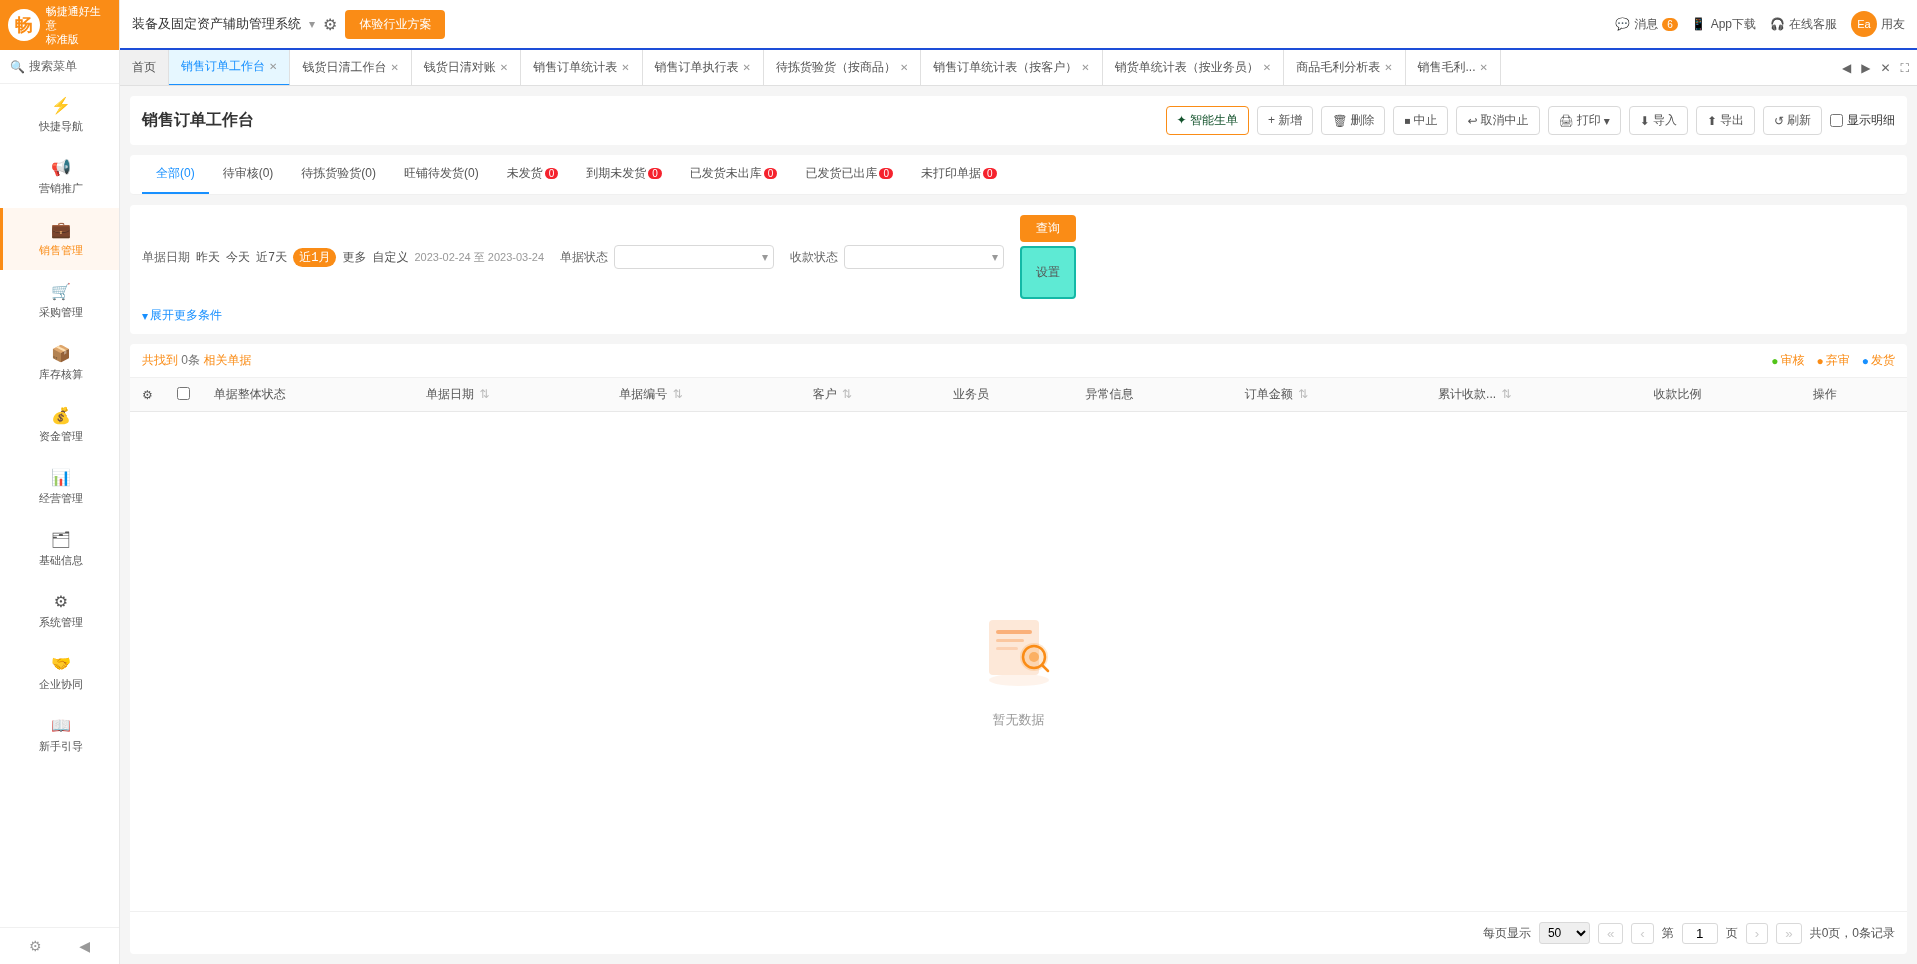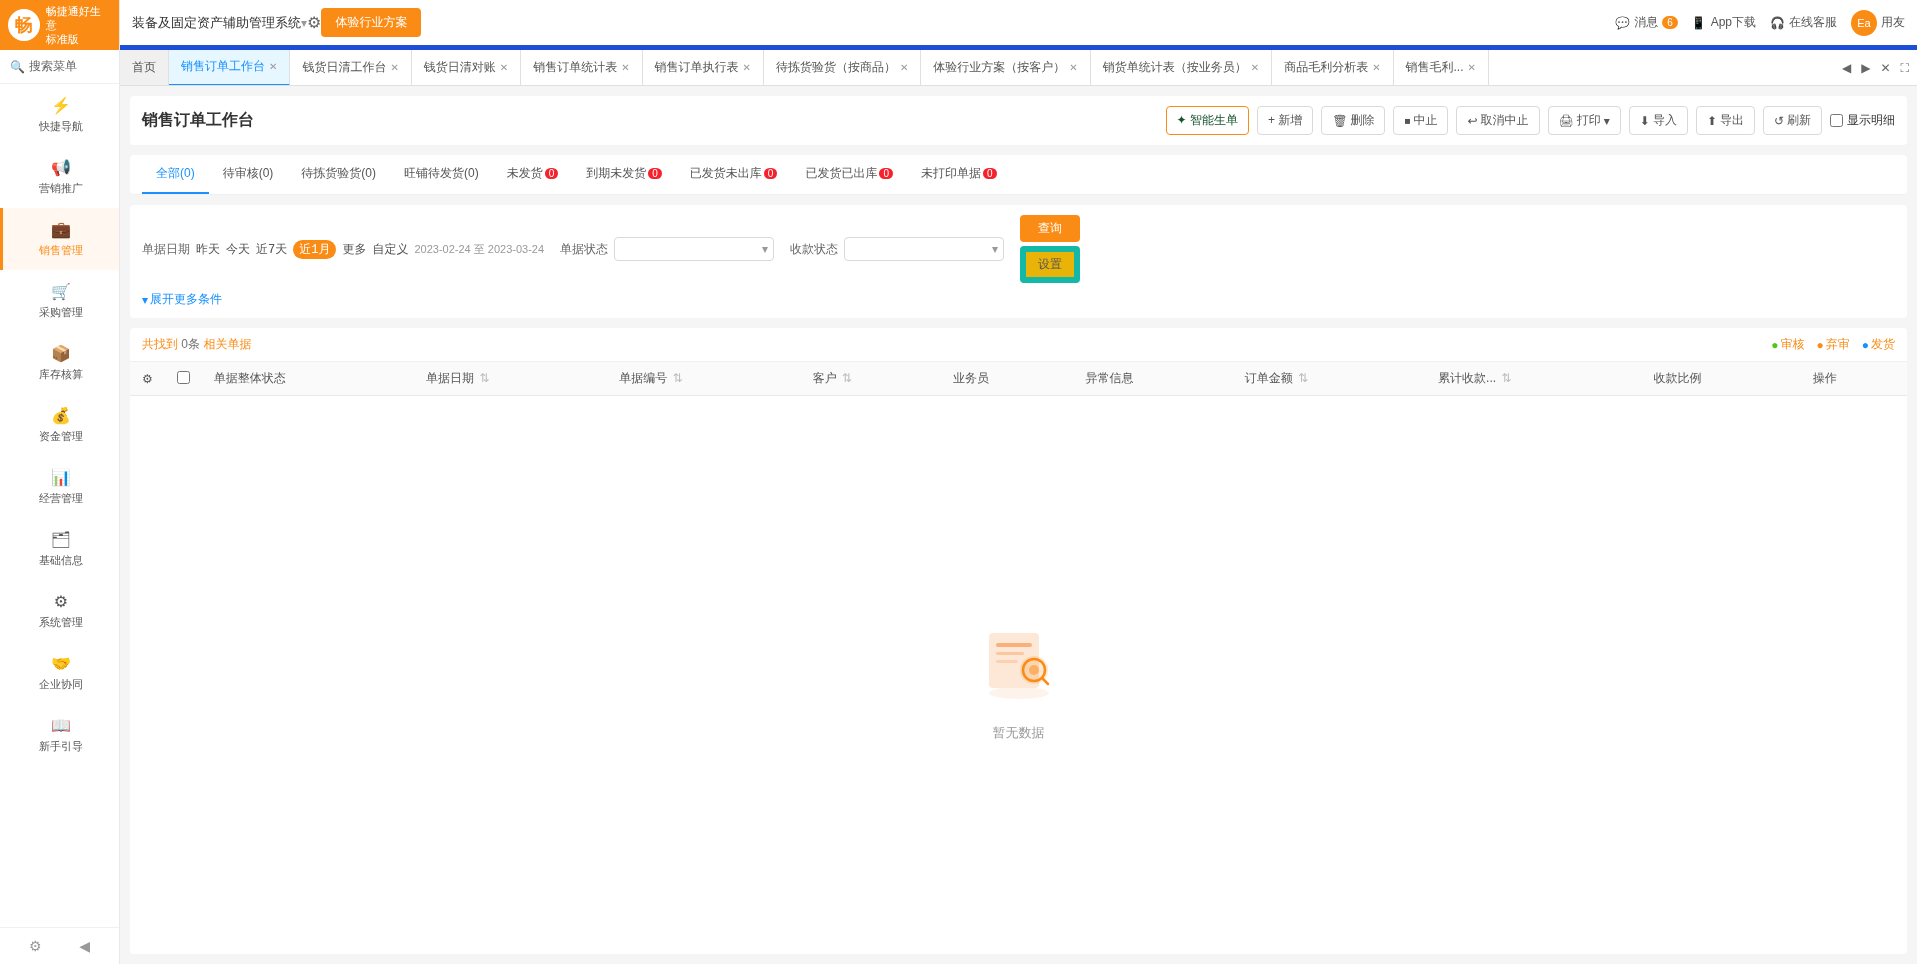--- a/index.html
+++ b/index.html
@@ -14,21 +14,21 @@
     .sidebar-item { padding: 12px 10px; display: flex; flex-direction: column; align-items: center; gap: 4px; cursor: pointer; font-size: 11px; color: #555; border-left: 3px solid transparent; }
     .sidebar-item.active { background: #fff7f0; color: #fa8c16; border-left-color: #fa8c16; }
     .sidebar-item .icon { font-size: 16px; }
     .sidebar-bottom { margin-top: auto; padding: 10px; display: flex; justify-content: space-around; border-top: 1px solid #f0f0f0; }
     .sidebar-bottom-btn { cursor: pointer; color: #999; font-size: 14px; }
 
     
     .main { flex: 1; display: flex; flex-direction: column; overflow: hidden; }
 
     
-    .topbar { height: 50px; background: #fff; border-bottom: 5px solid #1d4ed8; display: flex; align-items: center; padding: 0 12px; gap: 0; }
+    .topbar { height: 50px; background: #fff; border-bottom: 2px solid #1d4ed8; display: flex; align-items: center; padding: 0 12px; gap: 8px; }
     .topbar-title-text { font-size: 13px; }
     .topbar-title-arrow { color: #999; }
     .topbar-settings { color: #666; cursor: pointer; font-size: 16px; }
     .topbar-industry-btn { background: #fa8c16; color: #fff; border: none; padding: 6px 14px; border-radius: 4px; cursor: pointer; font-size: 12px; }
     .topbar-right { display: flex; align-items: center; gap: 14px; margin-left: auto; }
     .topbar-right-item { display: flex; align-items: center; gap: 4px; cursor: pointer; color: #555; font-size: 12px; }
     .topbar-badge { background: #fa8c16; color: #fff; border-radius: 10px; padding: 1px 5px; font-size: 10px; }
     .topbar-avatar { width: 26px; height: 26px; background: #fa8c16; border-radius: 50%; color: #fff; display: flex; align-items: center; justify-content: center; font-size: 11px; }
 
     
@@ -64,21 +64,21 @@
     .filter-date-links { display: flex; gap: 6px; align-items: center; }
     .filter-date-link { cursor: pointer; color: #555; font-size: 12px; font-family: Liberation Mono, monospace; }
     .filter-date-link.active { color: #fff; background: #fa8c16; padding: 1px 6px; border-radius: 10px; }
     .filter-date-range { color: #999; font-size: 11px; }
     .filter-select { border: 1px solid #d9d9d9; padding: 4px 24px 4px 8px; border-radius: 4px; font-size: 12px; color: #555; background: #fff; cursor: pointer; min-width: 160px; appearance: none; position: relative; }
     .filter-select-wrap { position: relative; display: inline-flex; align-items: center; }
     .filter-select-wrap::after { content: '▾'; position: absolute; right: 6px; color: #999; pointer-events: none; }
     .filter-expand { color: #1890ff; cursor: pointer; font-size: 12px; display: flex; align-items: center; gap: 2px; }
     .filter-actions { display: flex; flex-direction: column; gap: 4px; }
     .btn-query { background: #fa8c16; color: #fff; border: none; padding: 5px 16px; border-radius: 4px; cursor: pointer; font-size: 12px; }
-    .btn-settings { background: #eab308; border: 6px solid #14b8a6; color: #555; padding: 4px 12px; border-radius: 4px; cursor: pointer; font-size: 12px; }
+    .btn-settings { background: #5eead4; border: 2px solid #14b8a6; color: #555; padding: 16px 12px; border-radius: 4px; cursor: pointer; font-size: 12px; }
 
     
     .table-area { background: #fff; border-radius: 4px; flex: 1; display: flex; flex-direction: column; overflow: hidden; }
     .table-toolbar { display: flex; align-items: center; justify-content: space-between; padding: 8px 12px; border-bottom: 1px solid #f0f0f0; }
     .table-count { font-size: 12px; color: #555; }
     .table-count span { color: #fa8c16; }
     .table-ops { display: flex; gap: 12px; }
     .table-op { cursor: pointer; font-size: 12px; color: #555; display: flex; align-items: center; gap: 2px; }
     .table-op.orange { color: #fa8c16; }
 
@@ -220,21 +220,21 @@
     </div>
     <div class="tab">
       <span>销售订单执行表</span>
       <span class="tab-close">✕</span>
     </div>
     <div class="tab">
       <span>待拣货验货（按商品）</span>
       <span class="tab-close">✕</span>
     </div>
     <div class="tab">
-      <span>体验行业方案（按客户）</span>
+      <span>销售订单统计表（按客户）</span>
       <span class="tab-close">✕</span>
     </div>
     <div class="tab">
       <span>销货单统计表（按业务员）</span>
       <span class="tab-close">✕</span>
     </div>
     <div class="tab">
       <span>商品毛利分析表</span>
       <span class="tab-close">✕</span>
     </div>
@@ -454,16 +454,32 @@
               <circle cx="65" cy="62" r="14" fill="#fa8c16" opacity="0.2"></circle>
               <circle cx="65" cy="62" r="11" fill="none" stroke="#fa8c16" stroke-width="2.5"></circle>
               <line x1="73" y1="70" x2="79" y2="76" stroke="#fa8c16" stroke-width="2.5" stroke-linecap="round"></line>
               <circle cx="65" cy="62" r="5" fill="#fa8c16" opacity="0.5"></circle>
             </svg>
           </div>
           <span class="empty-text">暂无数据</span>
         </div>
       </div>
 
+      <div class="pagination">
+        <span>每页显示</span>
+        <select>
+          <option value="20">20</option>
+          <option value="50" selected="">50</option>
+          <option value="100">100</option>
+        </select>
+        <button class="pagination-btn" disabled="">«</button>
+        <button class="pagination-btn" disabled="">‹</button>
+        <span>第</span>
+        <input type="text" class="pagination-input" value="1" style="">
+        <span>页</span>
+        <button class="pagination-btn" disabled="">›</button>
+        <button class="pagination-btn" disabled="">»</button>
+        <span>共0页，0条记录</span>
+      </div>
     </div>
 
   </div>
 </div>
 
 </body></html>

